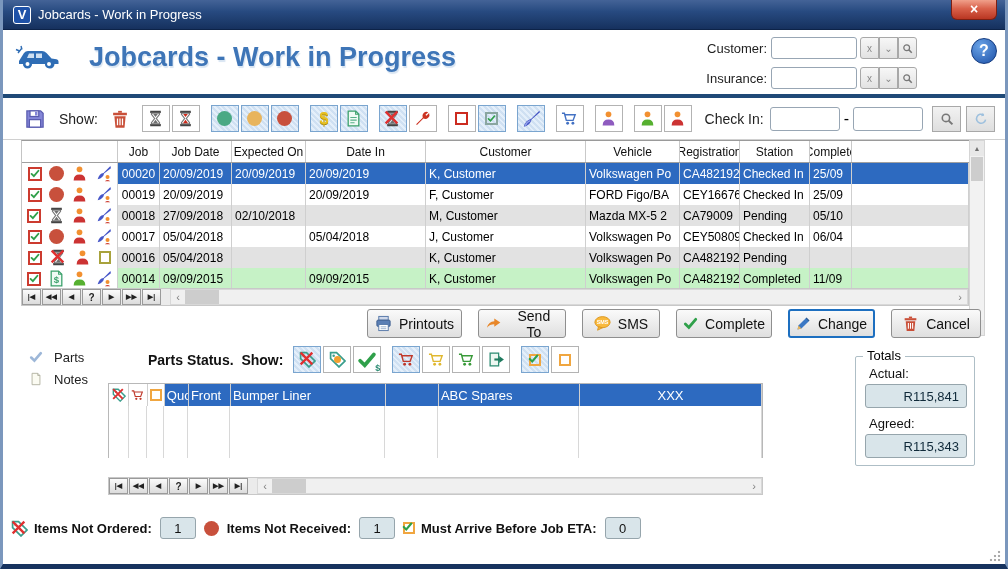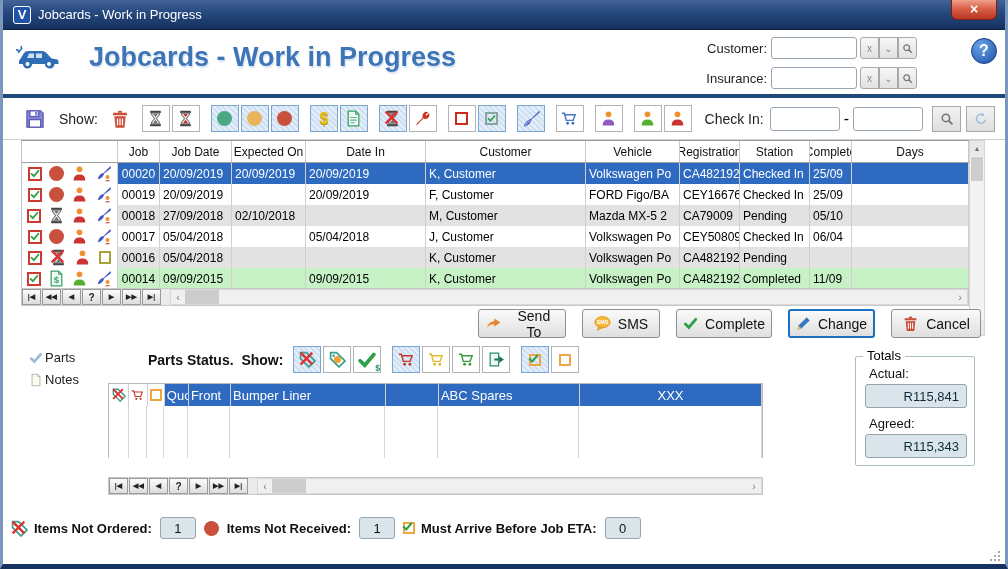--- a/index.html
+++ b/index.html
@@ -90,21 +90,21 @@
   .hs-arrow{width:14px;height:100%;display:flex;align-items:center;justify-content:center;color:#808080;font-size:11px;}
   .hs-thumb{width:34px;height:100%;background:#cdcdcd;}
   .hs .spacer{flex:1;}
   
   .actions{position:absolute;top:279px;right:24px;display:flex;gap:16px;}
   .abtn{height:29px;border:1px solid #8f8f8f;border-radius:3px;background:linear-gradient(#fafafa,#dfdfdf);
         font-size:14px;color:#111;display:flex;align-items:center;justify-content:center;gap:7px;cursor:pointer;}
   .abtn.focus{border:2px solid #1d6fc0;}
   .w95{width:95px;} .w88{width:88px;} .w78{width:78px;} .w96{width:96px;} .w87{width:87px;} .w90{width:90px;}
   
-  .side-tab{position:absolute;left:26px;display:flex;align-items:center;gap:2px;font-size:13px;color:#222;cursor:pointer;}
+  .side-tab{position:absolute;left:26px;display:flex;gap:11px;font-size:13px;color:#222;cursor:pointer;}
   .pt-toolbar{position:absolute;left:115px;top:316px;display:flex;align-items:center;}
   .pt-lbl{font-size:14px;font-weight:bold;color:#111;margin-right:10px;padding-left:30px;}
   .pgrid{position:absolute;left:105px;top:353px;width:655px;border:1px solid #b8b8b8;border-bottom:none;font-size:13px;overflow:hidden;}
   .pghead{display:flex;height:20px;border-bottom:1px solid #a8a8a8;background:#fff;}
   .pghead .h{display:flex;align-items:center;justify-content:center;border-right:1px solid #c9c9c9;overflow:hidden;white-space:nowrap;}
   .prow{display:flex;height:22px;}
   .prow .c{display:flex;align-items:center;padding:4px 2px;border-right:1px solid #cfcfcf;overflow:hidden;white-space:nowrap;}
   .prow.sel .c.hl{background:#2d6ac0;color:#fff;}
   .pfill{display:flex;height:52px;}
   .pfill .c{border-right:1px solid #d8d8d8;height:100%;}
@@ -404,21 +404,20 @@
         <div class="h ic-cell"></div>
         <div class="h cjob">Job</div>
         <div class="h cjd">Job Date</div>
         <div class="h cex">Expected On</div>
         <div class="h cdi">Date In</div>
         <div class="h ccu">Customer</div>
         <div class="h cve">Vehicle</div>
         <div class="h crg">Registration</div>
         <div class="h cst">Station</div>
         <div class="h cco">Complete</div>
-        <div class="h cda">Days</div>
       </div>
 
       <div class="trow sel">
         <div class="ic-cell">
           <span class="cb-red">
               <svg class="ic12 c-check">
                 <use href="#i-check"></use>
               </svg>
             </span>
           <span class="dot red"></span>
@@ -602,20 +601,26 @@
       <button class="nb">▶|</button>
       <div class="hs">
         <div class="hs-arrow">‹</div>
         <div class="hs-thumb"></div>
         <div class="spacer"></div>
         <div class="hs-arrow">›</div>
       </div>
     </div>
 
     <div class="actions">
+      <button class="abtn w95">
+        <svg class="ic16">
+            <use href="#i-printer"></use>
+          </svg>
+        <span>Printouts</span>
+      </button>
       <button class="abtn w88">
         <svg class="ic16">
             <use href="#i-send"></use>
           </svg>
         <span>Send To</span>
       </button>
       <button class="abtn w78">
         <svg class="ic16">
             <use href="#i-sms"></use>
           </svg>

